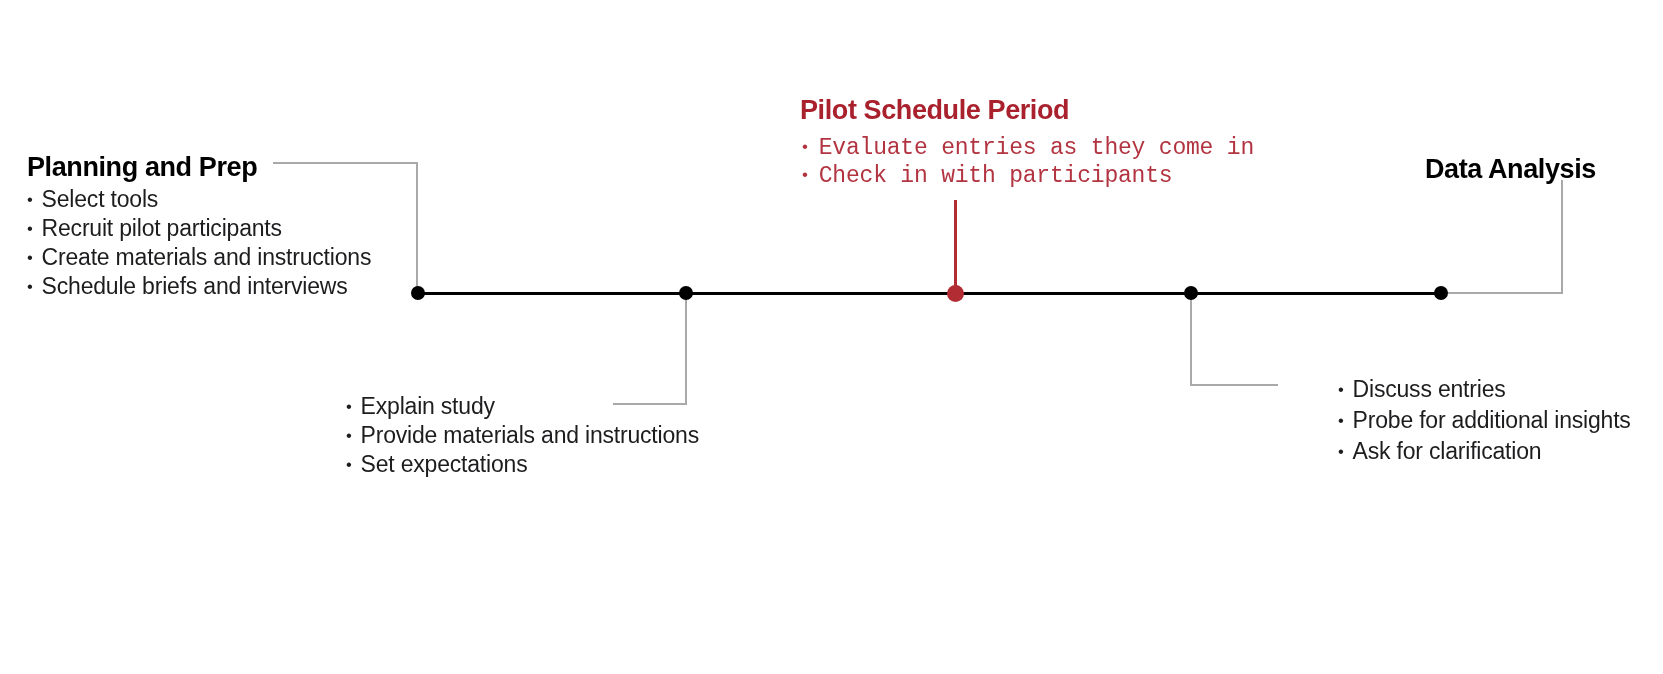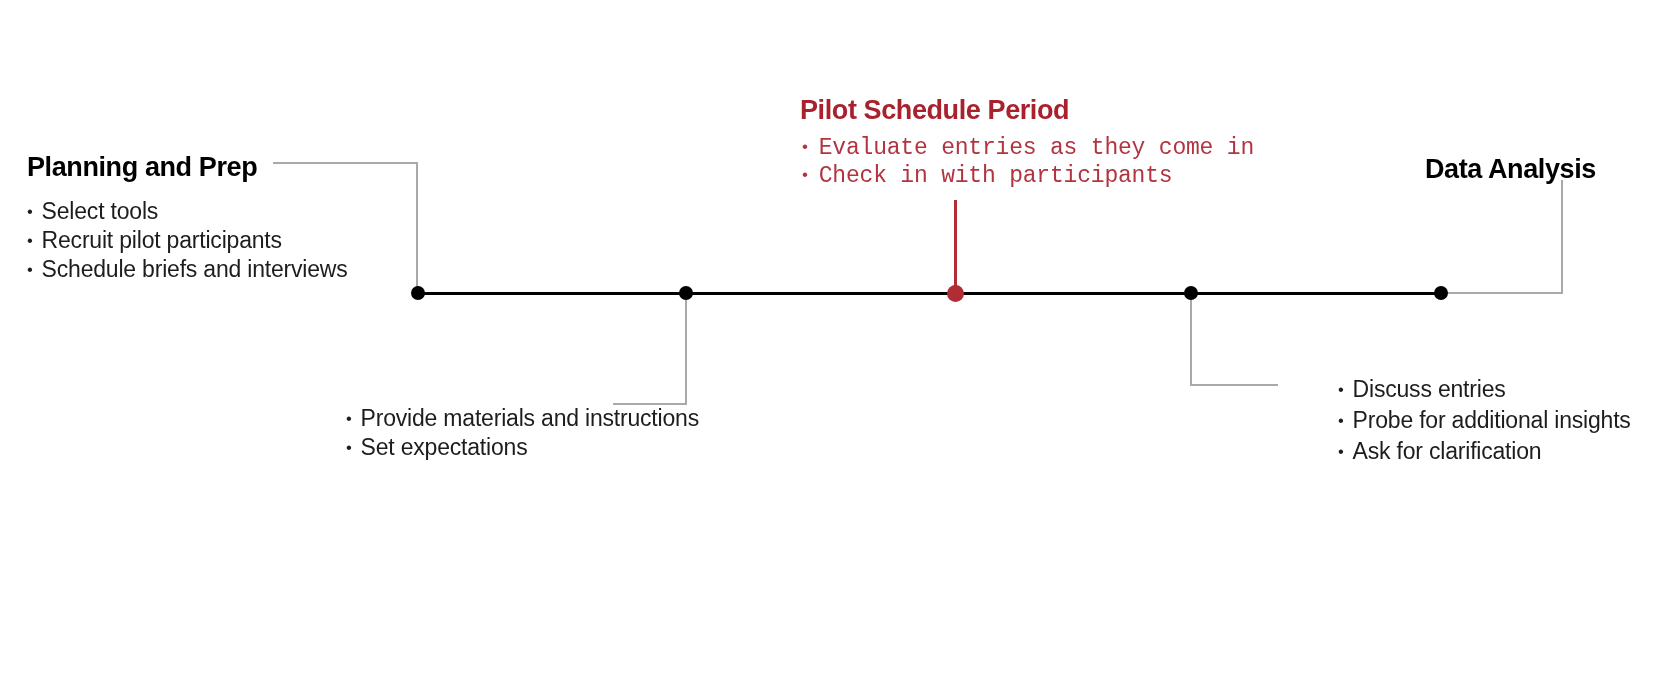--- a/index.html
+++ b/index.html
@@ -46,21 +46,21 @@
   .block h2{
     font-size:27px;
     line-height:30px;
     font-weight:bold;
     letter-spacing:-0.4px;
     color:var(--heading);
     white-space:nowrap;
   }
   .block ul{
     list-style:none;
-    margin-top:16px;
+    margin-top:4px;
   }
   .block li{
     font-size:23px;
     line-height:27px;
     letter-spacing:-0.2px;
     color:var(--body);
     white-space:nowrap;
   }
   .bm{
     display:inline-block;
@@ -101,26 +101,28 @@
   <div class="dot" style="left:679px;top:286px;"></div>
   <div class="dot red" style="left:947px;top:285px;"></div>
   <div class="dot" style="left:1184px;top:286px;"></div>
   <div class="dot" style="left:1434px;top:286px;"></div>
 
   <section class="block" style="left:27px;top:152px;">
     <h2>Planning and Prep</h2>
     <ul>
       <li><span class="bm">•</span><span>Select tools</span></li>
       <li><span class="bm">•</span><span>Recruit pilot participants</span></li>
+      <li><span class="bm">•</span><span>Create materials and instructions</span></li>
       <li><span class="bm">•</span><span>Schedule briefs and interviews</span></li>
     </ul>
   </section>
 
   <section class="block" style="left:346px;top:389px;">
     <ul>
+      <li><span class="bm">•</span><span>Explain study</span></li>
       <li><span class="bm">•</span><span>Provide materials and instructions</span></li>
       <li><span class="bm">•</span><span>Set expectations</span></li>
     </ul>
   </section>
 
   <section class="block red" style="left:800px;top:95px;">
     <h2>Pilot Schedule Period</h2>
     <ul>
       <li><span class="bm">•</span><span>Evaluate entries as they come in</span></li>
       <li><span class="bm">•</span><span>Check in with participants</span></li>

